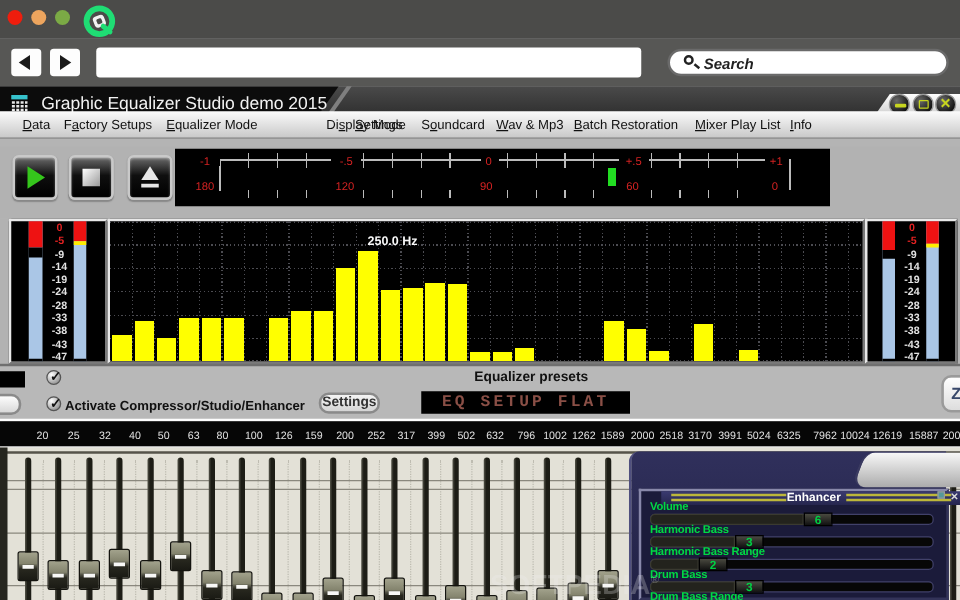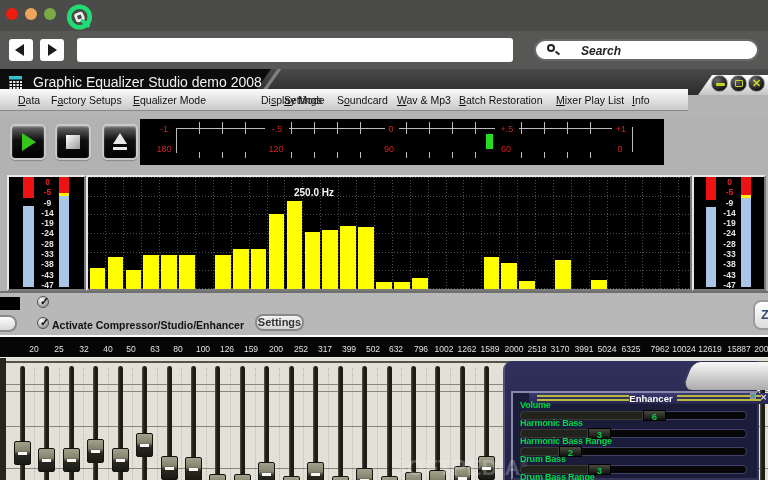--- a/index.html
+++ b/index.html
@@ -17,33 +17,33 @@
 
 #navrow { left:0; top:31px; width:768px; height:38px; background:#575755; }
 .navbtn { position:absolute; top:8px; width:24px; height:22px; background:#fdfdfd; border-radius:3px; }
 .tri { position:absolute; top:5px; width:0; height:0; border-top:6px solid transparent; border-bottom:6px solid transparent; }
 .tri.l { left:6px; border-right:9px solid #1a1a1a; }
 .tri.r { left:8px; border-left:9px solid #1a1a1a; }
 #addr { position:absolute; left:77px; top:7px; width:436px; height:24px; background:#fff; border-radius:3px; }
 #search { position:absolute; left:534px; top:8px; width:225px; height:22px; background:#fff; border:2px solid #6a6a6a; border-radius:11px; }
 #search .mag { position:absolute; left:11px; top:3px; width:8px; height:8px; border:2px solid #222; border-radius:50%; }
 #search .mag:after { content:""; position:absolute; left:6px; top:6px; width:5px; height:2px; background:#222; transform:rotate(38deg); }
-#search .stxt { position:absolute; left:45px; top:3px; font-size:12px; font-style:italic; font-weight:bold; color:#222; }
+#search .stxt { position:absolute; left:27px; top:3px; font-size:12px; font-style:italic; font-weight:bold; color:#222; }
 
 
 #tbar { left:0; top:69px; width:768px; height:26px; background:linear-gradient(#4a4a4a,#2c2c2c); }
 #tbartab { position:absolute; left:0; top:0; width:290px; height:26px; background:#0c0c0c; clip-path:polygon(0 0, 271px 0, 254px 24px, 0 24px); height:24px; }
 #tbarstripe { position:absolute; left:269px; top:0px; width:4px; height:24px; background:#7f7f7f; transform:skewX(-35deg); }
 #ticon { position:absolute; left:8px; top:6px; }
 #ttxt { position:absolute; left:33px; top:5px; color:#f2f2f2; font-size:14px; }
 #tbtns { position:absolute; left:694px; top:6px; width:74px; height:20px; background:linear-gradient(#ffffff,#c6c6c6); clip-path:polygon(18px 0, 74px 0, 74px 20px, 4px 20px); border-top-left-radius:10px; }
 .wbtn { position:absolute; top:6px; width:17px; height:17px; border-radius:50%; background:radial-gradient(circle at 35% 30%, #6a6a6a, #151515 70%); border:1px solid #9a9a9a; color:#c6d41f; font-size:11px; font-weight:bold; text-align:center; line-height:15px; }
 
 
-#menubar { left:0; top:89px; width:688px; height:22px; background:linear-gradient(#fbfbfb,#c9c9c9); border-bottom:1px solid #8a8a8a; font-size:10.5px; color:#111; }
+#menubar { left:0; top:89px; width:768px; height:22px; background:linear-gradient(#fbfbfb,#c9c9c9); border-bottom:1px solid #8a8a8a; font-size:10.5px; color:#111; }
 #menubar span { position:absolute; top:5px; }
 #menubar u { text-decoration:underline; }
 
 
 #toolbar { left:0; top:117px; width:768px; height:58px; background:#b2b2b2; }
 .tbtn { position:absolute; top:7px; width:36px; height:36px; border-radius:5px; background:linear-gradient(#6a6a6a,#0f0f0f 45%,#000); border:2px solid #c9c9c9; box-shadow:inset 0 1px 2px rgba(255,255,255,0.4), 0 1px 1px #888; }
 #ledpanel { position:absolute; left:140px; top:2px; width:524px; height:46px; background:#000; }
 
 
 #meters { left:0; top:175px; width:768px; height:116px; background:#b2b2b2; }
@@ -138,21 +138,21 @@
       <rect x="1.5" y="9" width="2.4" height="2"></rect>
         <rect x="5" y="9" width="2.4" height="2"></rect>
         <rect x="8.5" y="9" width="2.4" height="2"></rect>
         <rect x="12" y="9" width="2" height="2"></rect>
       <rect x="1.5" y="12" width="2.4" height="2"></rect>
         <rect x="5" y="12" width="2.4" height="2"></rect>
         <rect x="8.5" y="12" width="2.4" height="2"></rect>
         <rect x="12" y="12" width="2" height="2"></rect>
     </g>
   </svg>
-  <div id="ttxt">Graphic Equalizer Studio demo 2008</div>
+  <div id="ttxt">Graphic Equalizer Studio demo 2015</div>
   <div id="tbtns"></div>
   <div class="wbtn" style="left:711px;">
       <div style="position:absolute;left:4px;top:7px;width:9px;height:3px;background:#c6d41f;border-radius:1px;"></div>
     </div>
   <div class="wbtn" style="left:730px;">
       <div style="position:absolute;left:4px;top:4px;width:8px;height:7px;border:1.5px solid #c6d41f;border-radius:1px;"></div>
     </div>
   <div class="wbtn" style="left:748px;">✕</div>
 </div>
 
@@ -366,20 +366,22 @@
   </div>
 </div>
 
 <div class="abs" id="controls">
   <div id="partbox"></div>
   <div id="partbtn"></div>
   <div class="chk" style="top:3px;"></div>
   <div class="chk" style="top:24px;"></div>
   <div id="ctl2">Activate Compressor/Studio/Enhancer</div>
   <div id="setbtn">Settings</div>
+  <div id="eqpre">Equalizer presets</div>
+  <div id="lcd">EQ SETUP FLAT</div>
   <div id="zobtn">Zo</div>
 </div>
 
 <svg class="abs" id="ruler" width="768" height="20" viewBox="0 0 768 20" preserveAspectRatio="none">
   <g fill="#e0e0e0" font-size="8.5" font-family="Liberation Sans" text-anchor="middle">
     <text x="34" y="14.5">20</text>
       <text x="59" y="14.5">25</text>
       <text x="84" y="14.5">32</text>
       <text x="108" y="14.5">40</text>
       <text x="131" y="14.5">50</text>

